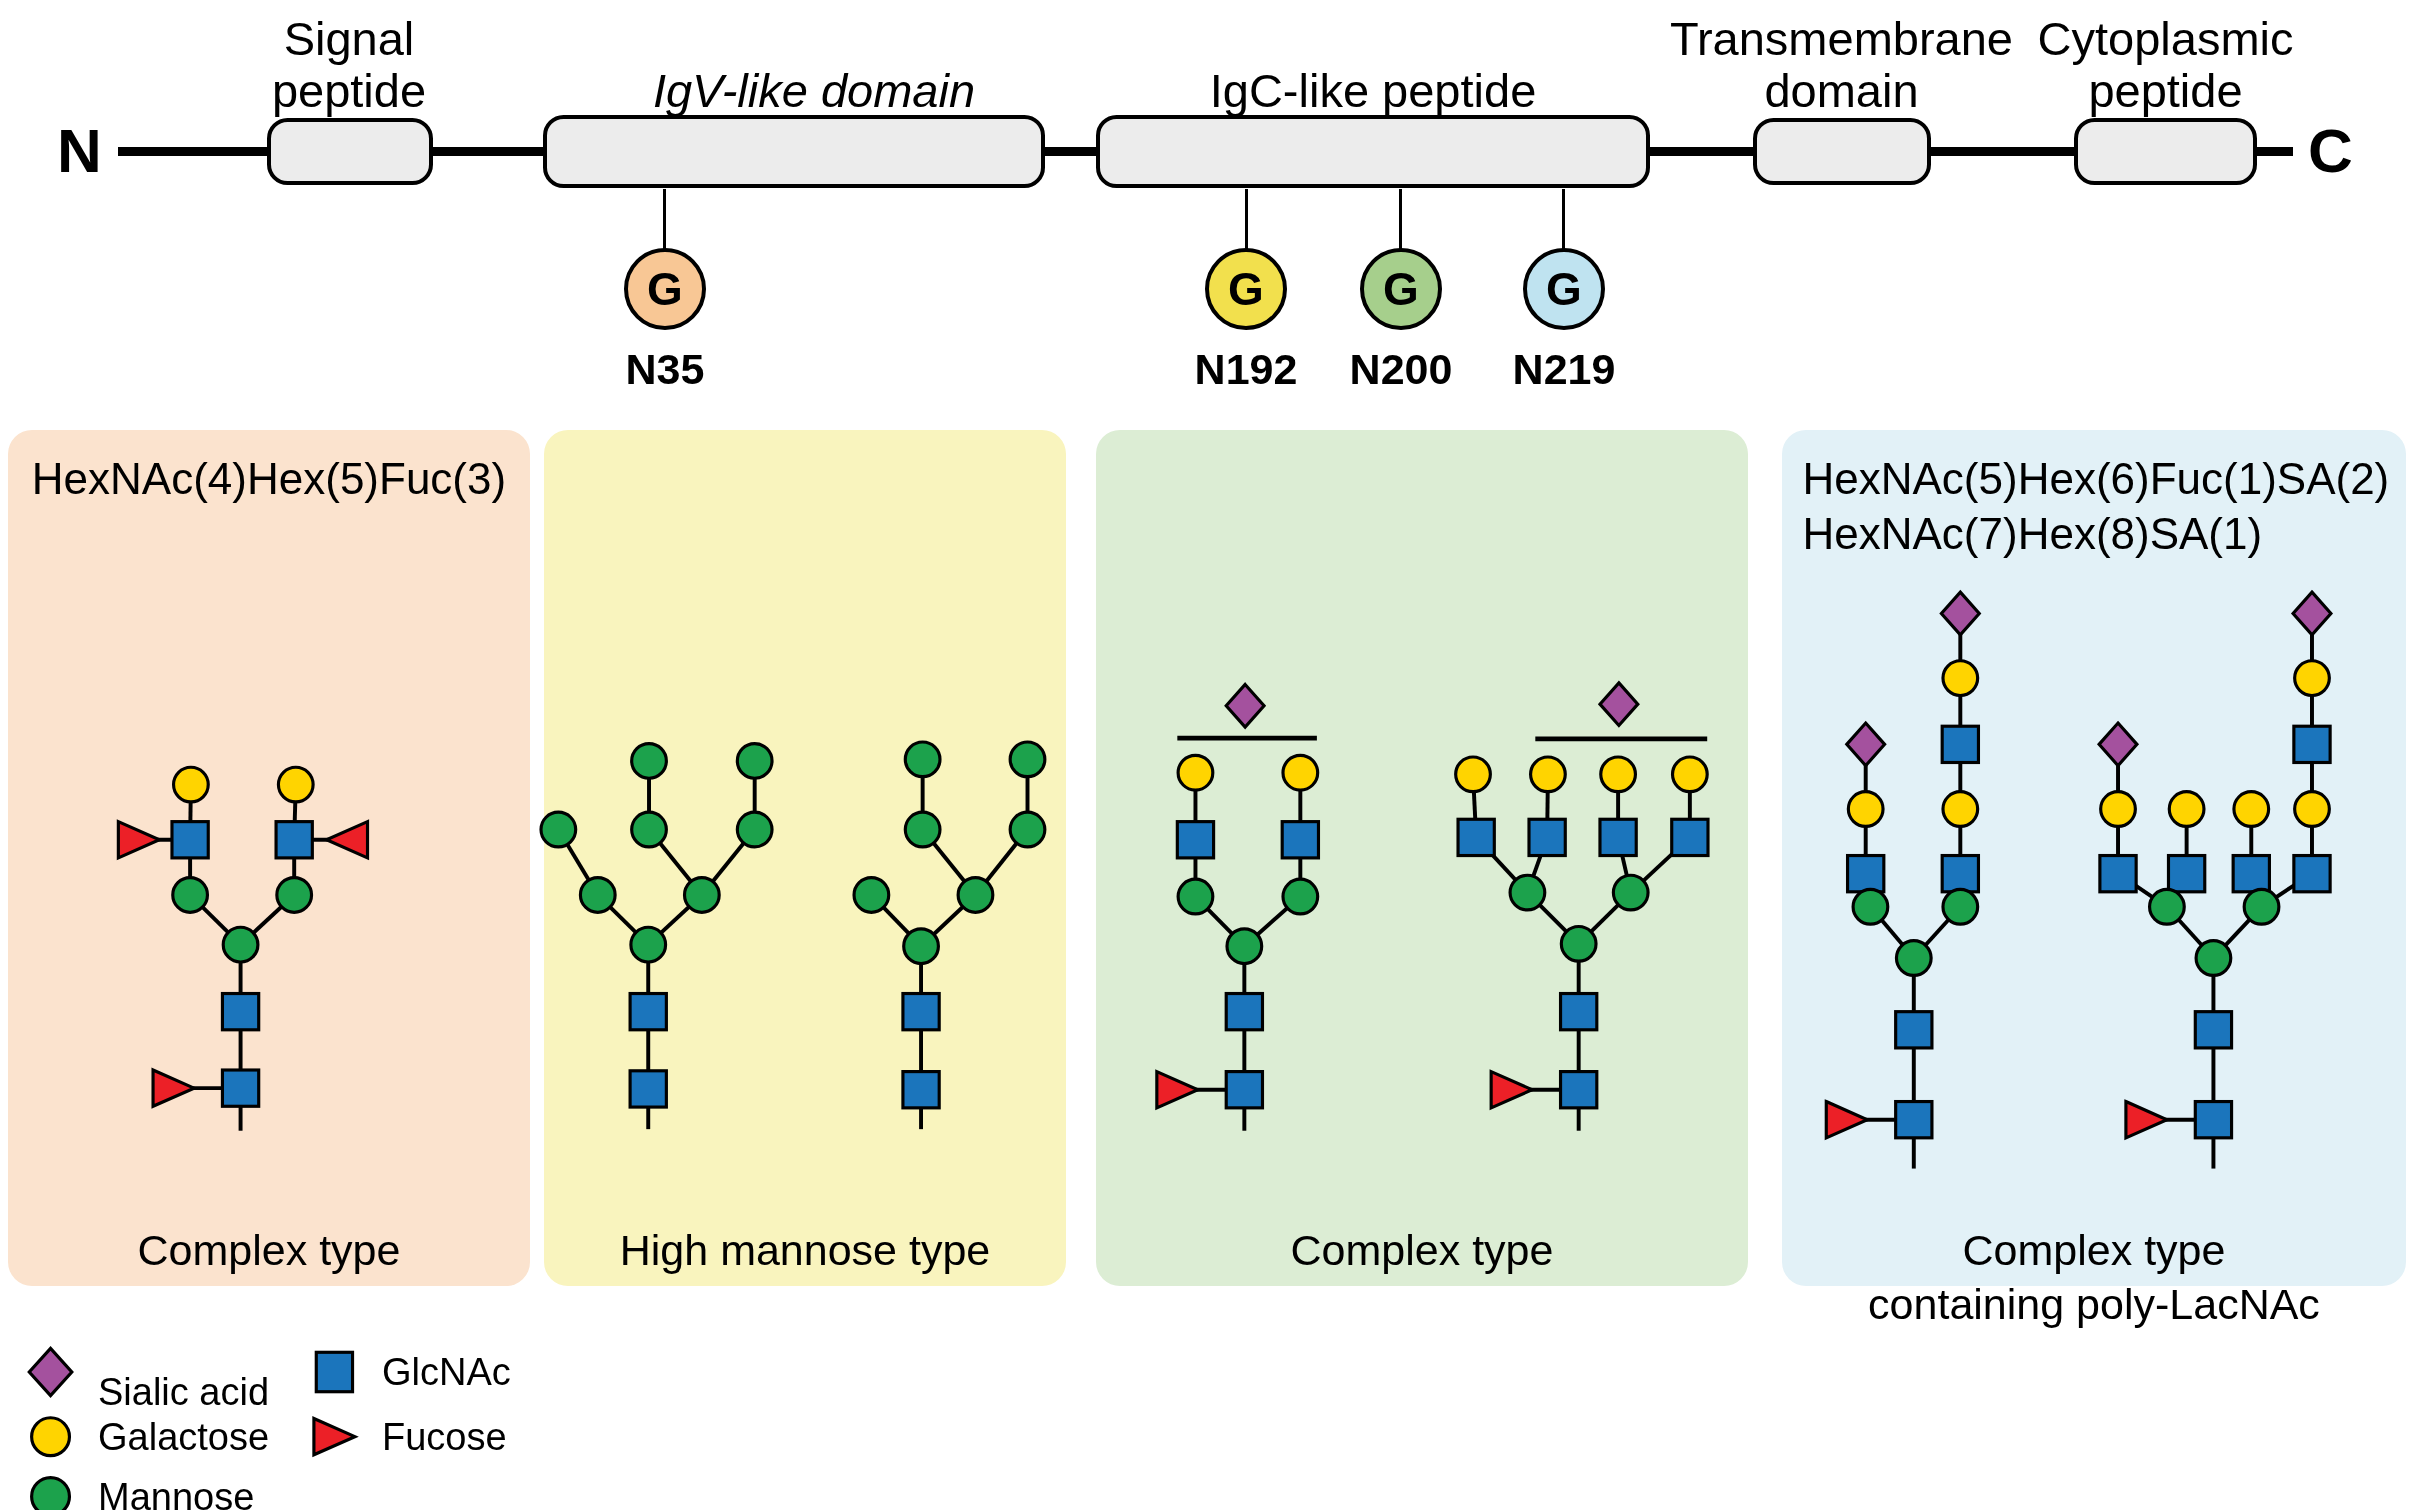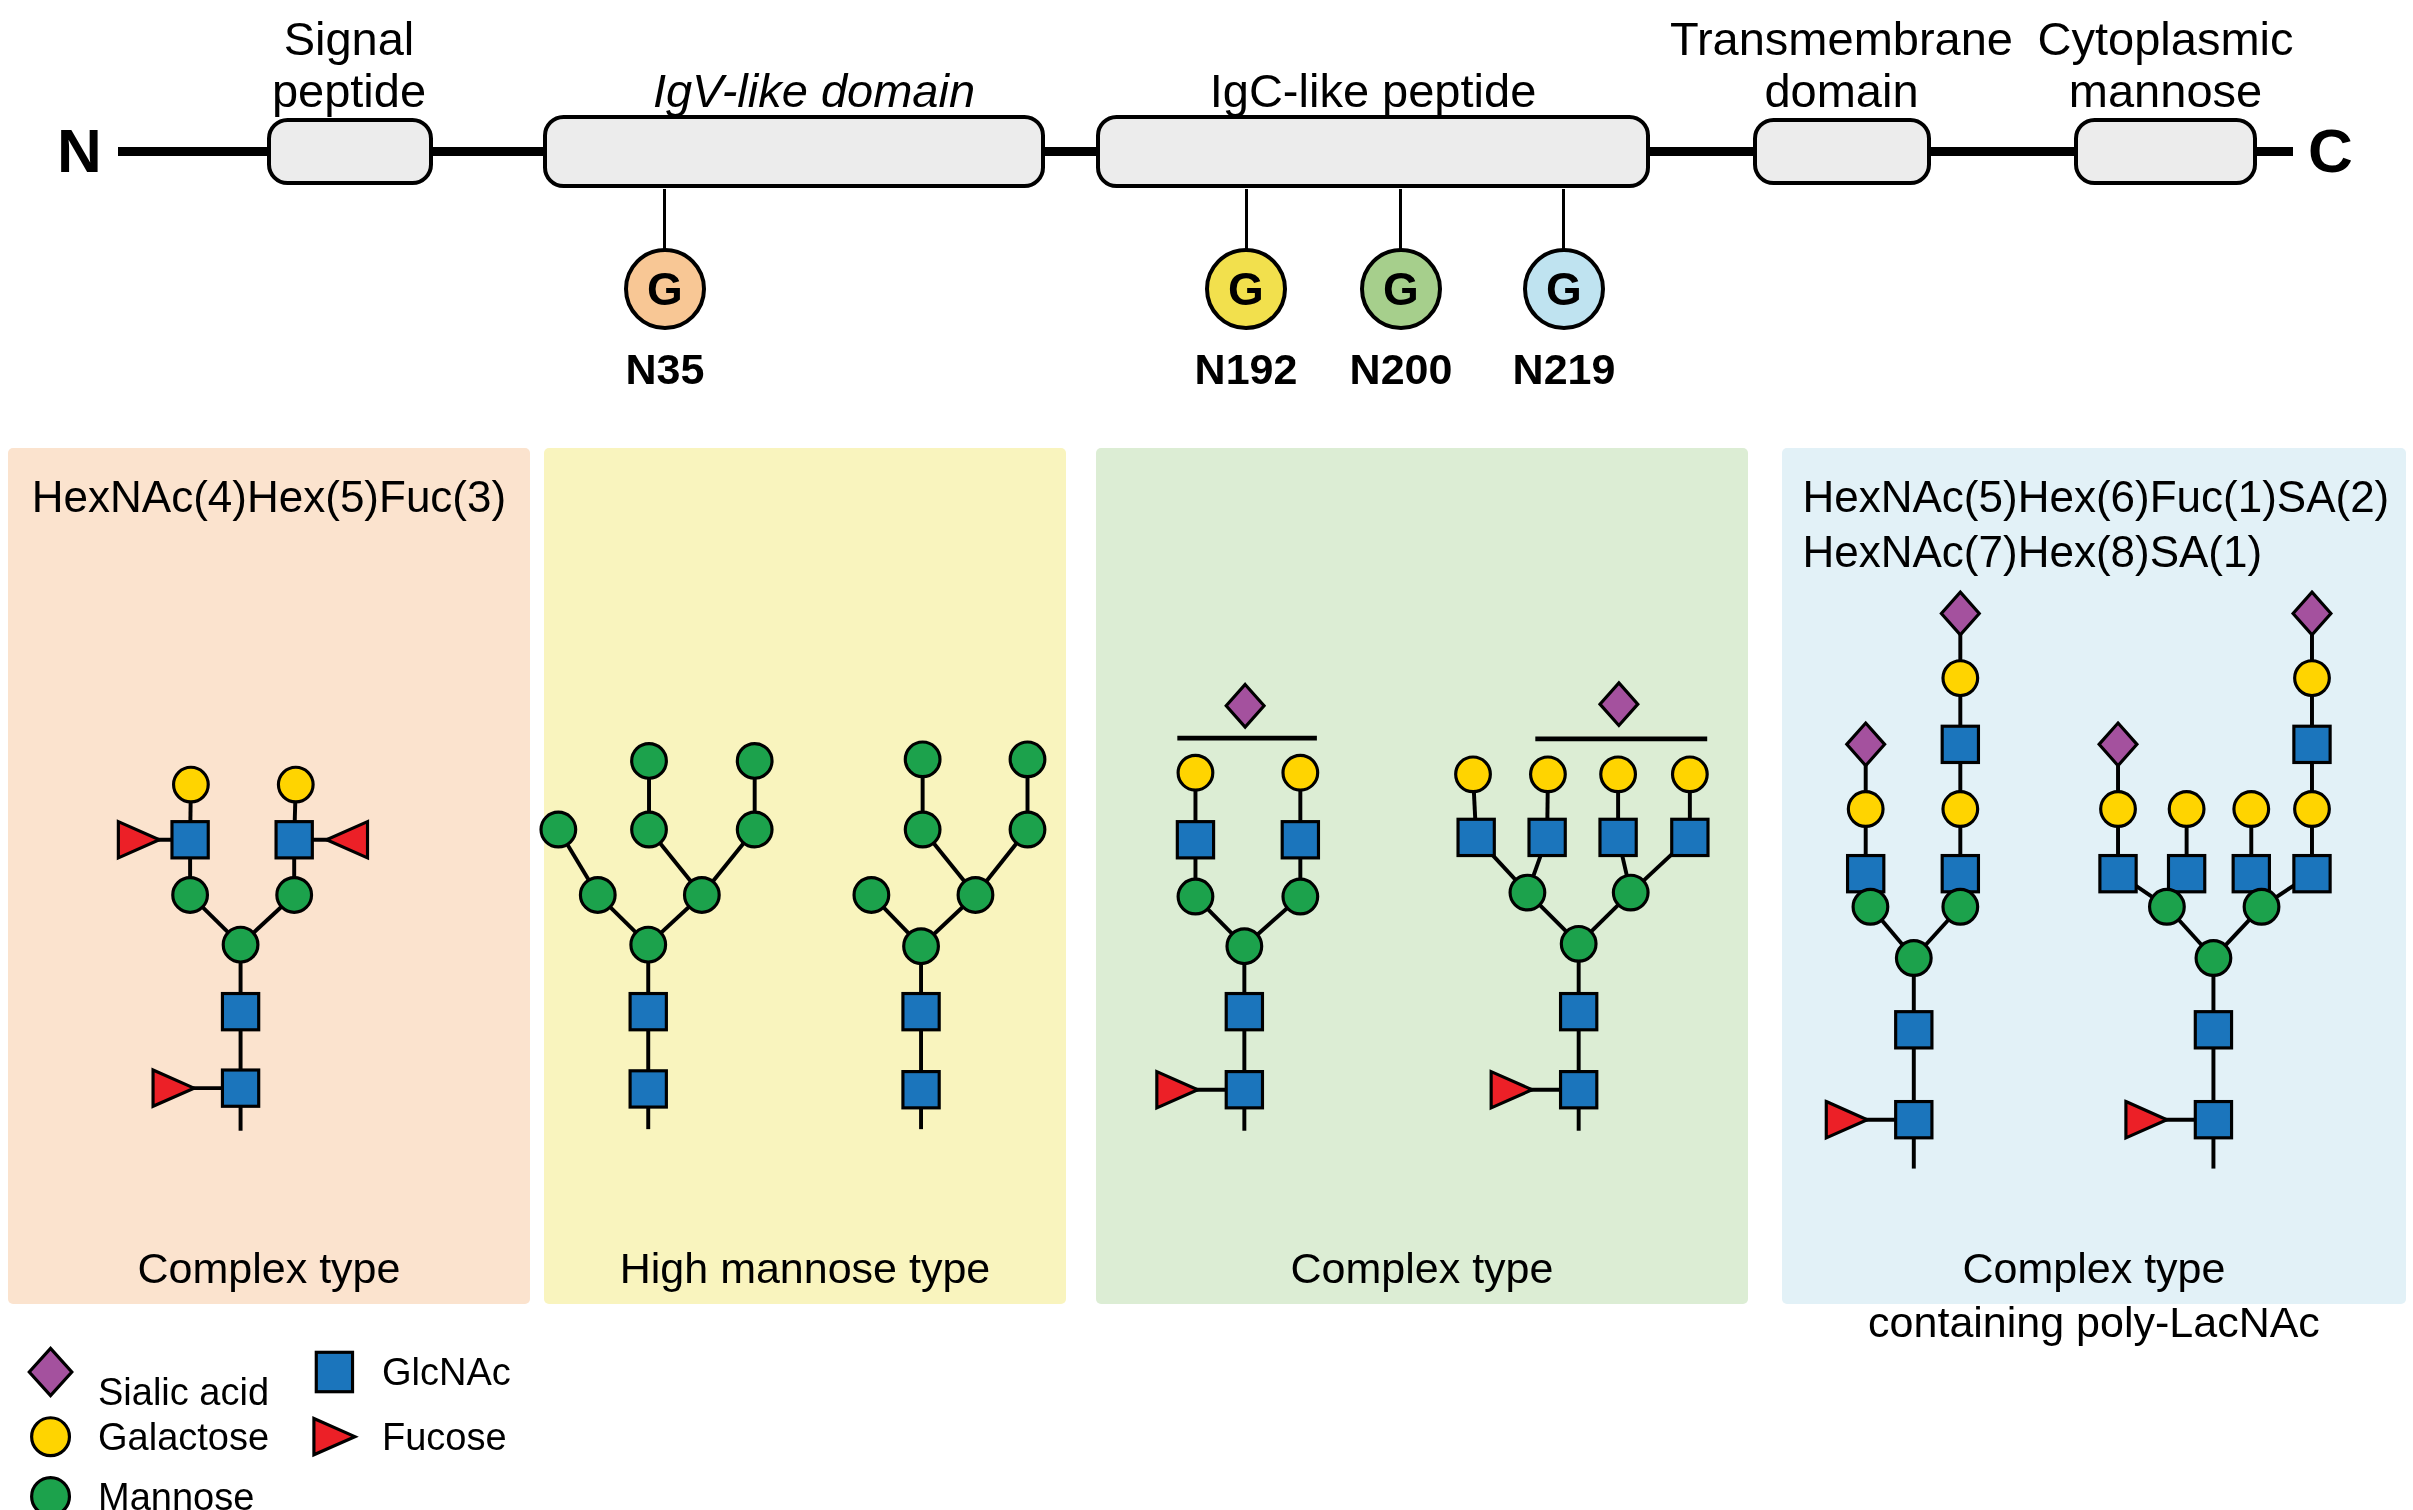--- a/index.html
+++ b/index.html
@@ -11,21 +11,21 @@
   .backbone{position:absolute;left:118px;top:147px;width:2175px;height:8.7px;background:#000;}
   .domain-box{position:absolute;box-sizing:border-box;border:4px solid #000;border-radius:20.5px;}
   .term{position:absolute;top:118px;font-size:62px;font-weight:bold;line-height:66px;}
   .term-n{left:57px;}
   .term-c{left:2308px;}
   .site-stem{position:absolute;top:189px;width:3.2px;background:#000;height:60px;}
   .site-circle{position:absolute;top:248px;width:82px;height:82px;border:4px solid #000;
        border-radius:50%;box-sizing:border-box;display:flex;align-items:center;justify-content:center;
        font-size:46px;font-weight:bold;}
   .site-label{position:absolute;top:345px;width:174px;text-align:center;font-size:43px;font-weight:bold;}
-  .panel{position:absolute;top:448px;height:856px;border-radius:5px;}
+  .panel{position:absolute;top:430px;height:856px;border-radius:24px;}
   .panel-header{position:absolute;top:21px;left:0;right:0;font-size:44px;line-height:55px;white-space:pre-line;}
   .panel.p1 .panel-header,.panel.p2 .panel-header{text-align:center;}
   .panel.p3 .panel-header,.panel.p4 .panel-header{text-align:left;padding-left:20.5px;}
   .panel-footer{position:absolute;top:793px;left:0;right:0;text-align:center;
        font-size:43px;line-height:54px;white-space:pre-line;}
   #glyphs{position:absolute;left:0;top:0;}
   .legend-label{position:absolute;font-size:38px;height:44px;line-height:44px;}
 </style>
 </head>
 <body>
@@ -39,21 +39,21 @@
 peptide</div>
     <div class="domain-box" style="left: 543px; top: 115px; width: 502px; height: 73px; background: rgb(236, 236, 236);"></div>
     <div class="domain-label" style="left: 609px; width: 410px; font-style: italic;">IgV-like domain</div>
     <div class="domain-box" style="left: 1096px; top: 115px; width: 554px; height: 73px; background: rgb(236, 236, 236);"></div>
     <div class="domain-label" style="left: 1168px; width: 410px;">IgC-like peptide</div>
     <div class="domain-box" style="left: 1753px; top: 118px; width: 178px; height: 67px; background: rgb(236, 236, 236);"></div>
     <div class="domain-label" style="left: 1660px; width: 363px;">Transmembrane
 domain</div>
     <div class="domain-box" style="left: 2074px; top: 118px; width: 183px; height: 67px; background: rgb(236, 236, 236);"></div>
     <div class="domain-label" style="left: 2008px; width: 315px;">Cytoplasmic
-mannose</div>
+peptide</div>
     <div class="site-stem" style="left: 663px;"></div>
     <div class="site-circle" style="left: 624px; background: rgb(248, 199, 149);">G</div>
     <div class="site-label" style="left: 578px;">N35</div>
     <div class="site-stem" style="left: 1245px;"></div>
     <div class="site-circle" style="left: 1205px; background: rgb(242, 224, 77);">G</div>
     <div class="site-label" style="left: 1159px;">N192</div>
     <div class="site-stem" style="left: 1399px;"></div>
     <div class="site-circle" style="left: 1360px; background: rgb(166, 207, 140);">G</div>
     <div class="site-label" style="left: 1314px;">N200</div>
     <div class="site-stem" style="left: 1562px;"></div>

